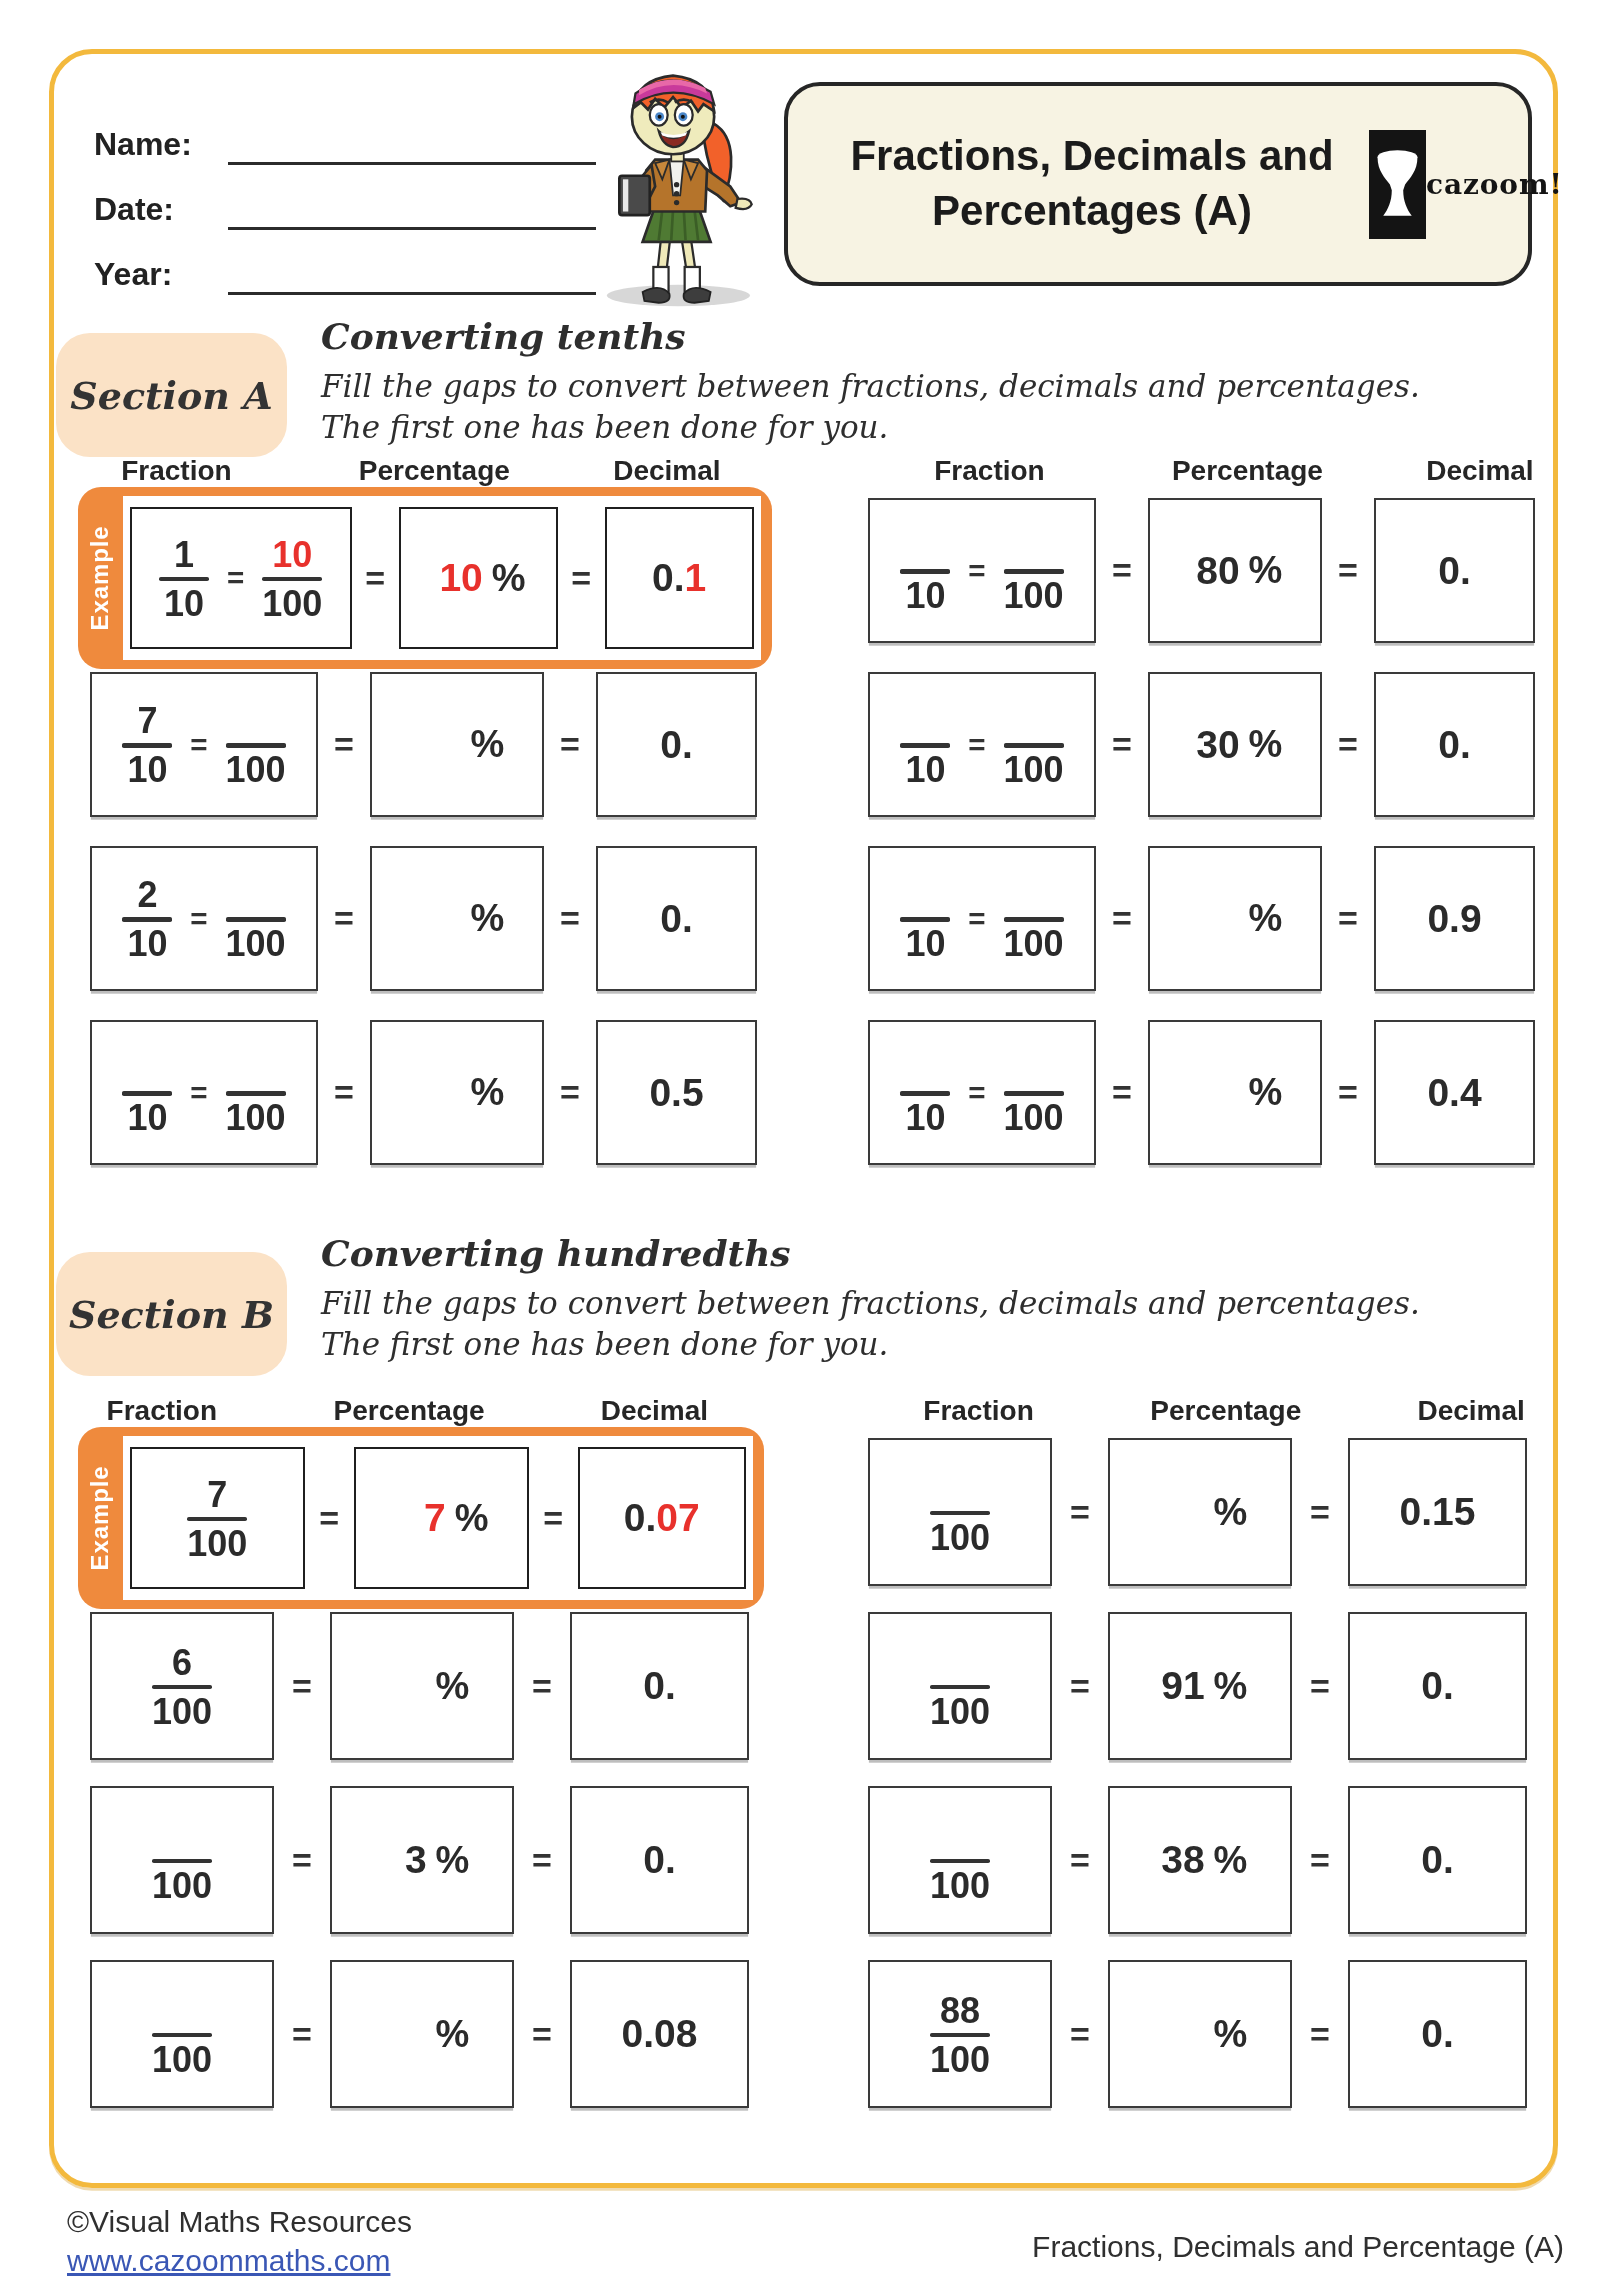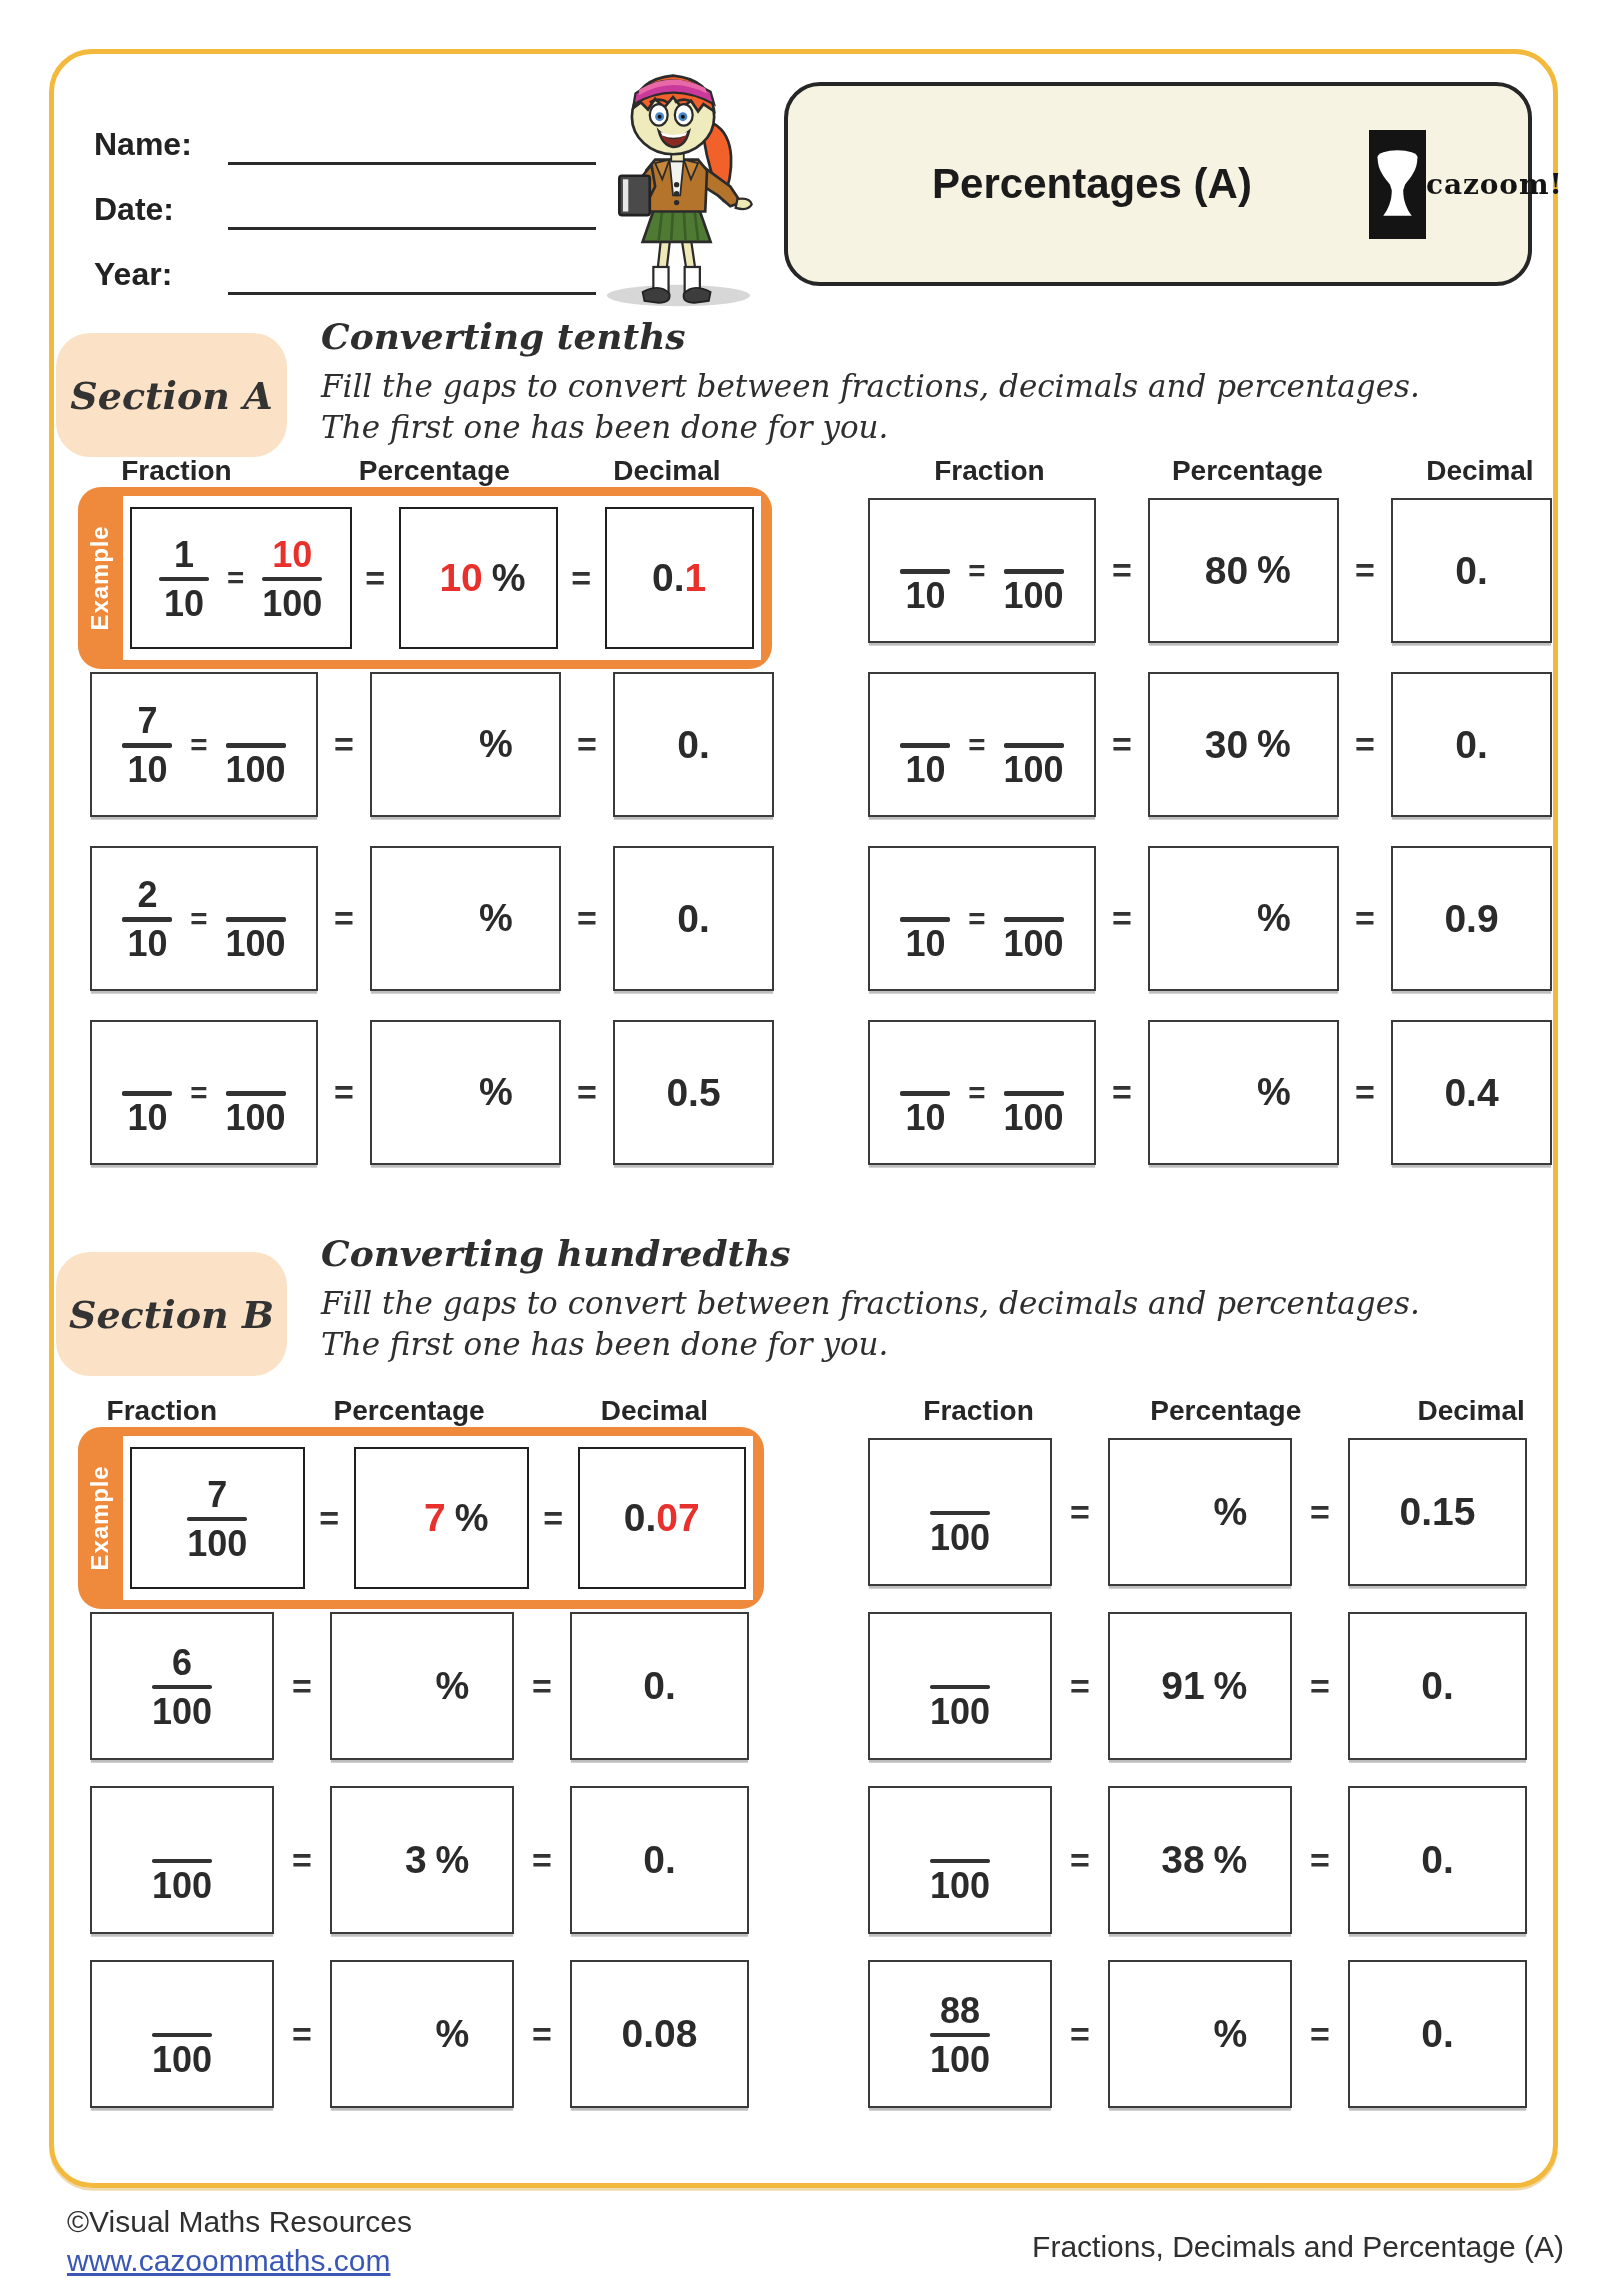--- a/index.html
+++ b/index.html
@@ -58,21 +58,21 @@
   .grow{position:relative;height:145px;margin-bottom:29px;}
   .grid-b .grow{height:148px;margin-bottom:26px;}
   .lpos{position:absolute;left:0;top:0;} .rpos{position:absolute;left:778px;top:0;}
   .cellset{display:flex;align-items:center;}
   .fbox{
     border:2.7px solid var(--box-border);background:#fff;height:145px;
     display:flex;align-items:center;justify-content:center;
     box-shadow:0 3.6px 0 -0.9px rgba(40,40,40,.3);
   }
   .grid-b .fbox{height:148px;}
-  .w-frac-a{width:228px;} .w-pct-a{width:191px;} .w-dec-a{width:161px;}
+  .w-frac-a{width:228px;} .w-pct-a{width:174px;} .w-dec-a{width:161px;}
   .w-frac-b{width:184px;} .w-pct-b{width:184px;} .w-dec-b{width:179px;}
   .eq{text-align:center;font-weight:bold;font-size:34px;color:#333;}
   .eq-a{width:52px;} .eq-b{width:56px;}
   .ineq{font-size:29.6px;font-weight:bold;color:#333;margin:0 14.3px;}
   .frac{display:inline-flex;flex-direction:column;align-items:center;padding:0 3.6px;}
   .frac .num{font-size:36px;font-weight:bold;height:43px;line-height:43px;min-width:27px;text-align:center;}
   .frac .bar{height:4.5px;background:#333;align-self:stretch;border-radius:1.8px;margin:0.9px 0 2.7px;min-width:50px;}
   .frac .den{font-size:36px;font-weight:bold;line-height:1.1;}
   .pnum{min-width:52px;text-align:right;margin-right:9px;font-size:39px;font-weight:bold;}
   .psign{font-size:38px;font-weight:bold;}
@@ -173,20 +173,21 @@
       <circle cx="115" cy="72" r="2.2" fill="#111"></circle>
     <path d="M78 56 Q88 50 98 56" stroke="#2b2b2b" stroke-width="3" fill="none"></path>
     <path d="M106 56 Q116 50 126 56" stroke="#2b2b2b" stroke-width="3" fill="none"></path>
 
     <path d="M88 88 Q104 104 122 88 Q118 106 104 106 Q92 104 88 88 Z" fill="#8a2a22" stroke="#2b2b2b" stroke-width="2.5"></path>
     <path d="M90 89 Q104 96 120 89 L118 93 Q104 98 92 93 Z" fill="#fff"></path>
   </svg>
 
   <div class="title-box">
     <div class="title-text">
+      <div>Fractions, Decimals and</div>
       <div>Percentages (A)</div>
     </div>
     <div class="logo">
       <div class="mark">
         <svg width="57" height="77" viewBox="0 0 60 80">
           <ellipse cx="30" cy="11" rx="21" ry="7" fill="#fff"></ellipse>
           <path d="M9 11 L51 11 C51 26 43 33 38 40 L36 46 C36 58 40 66 45 73 L15 73 C20 66 24 58 24 46 L22 40 C17 33 9 26 9 11 Z" fill="#fff"></path>
         </svg>
       </div>
       <span class="word">cazoom!</span>

